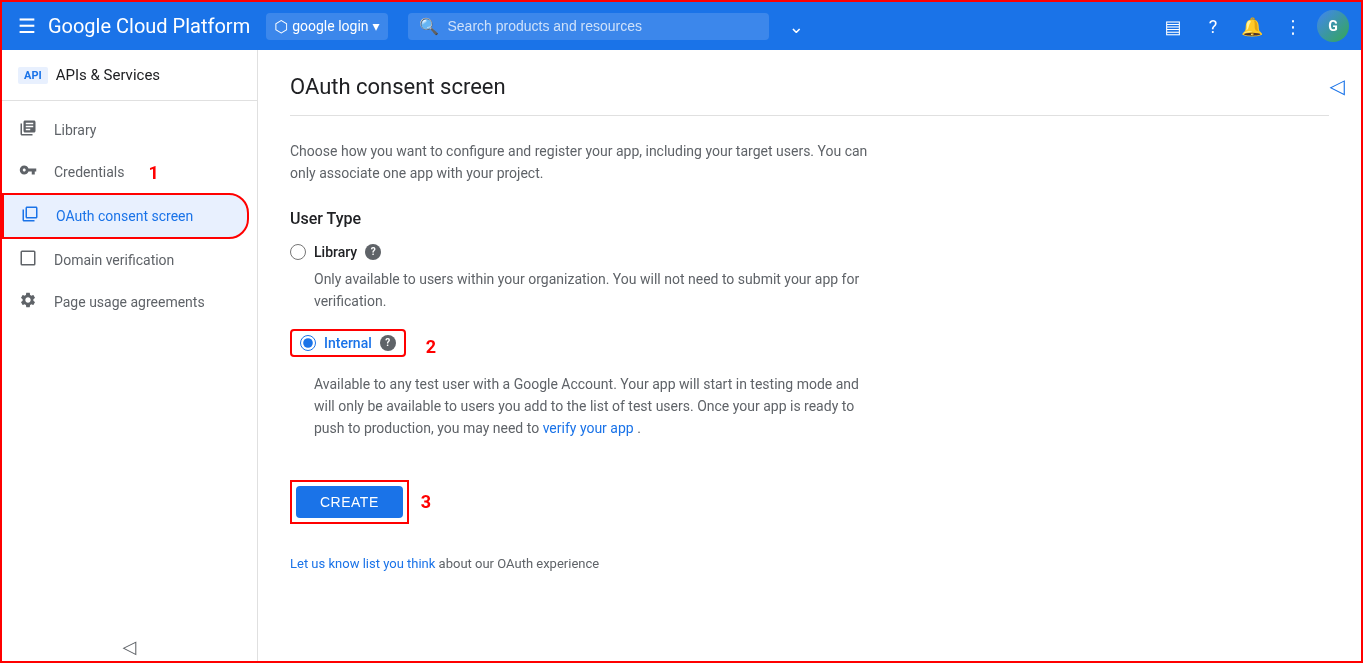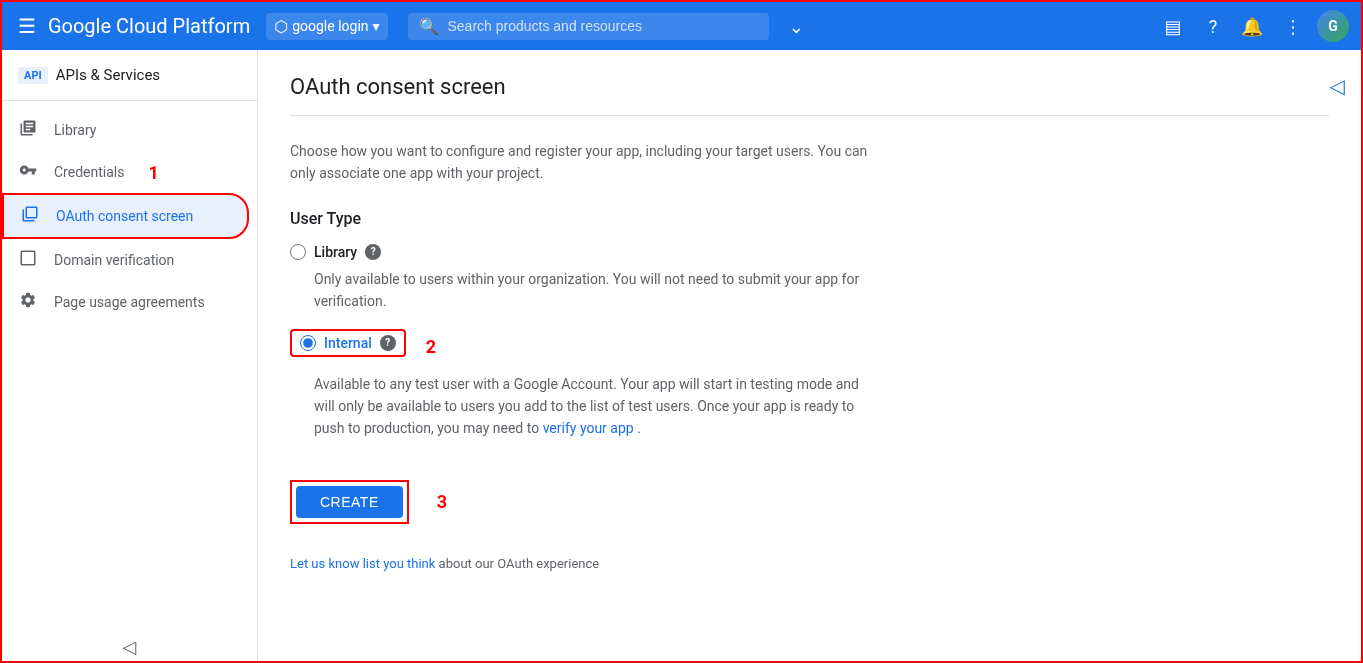--- a/index.html
+++ b/index.html
@@ -48,21 +48,21 @@
     .radio-input { width: 16px; height: 16px; cursor: pointer; accent-color: #1a73e8; }
     .radio-text { font-size: 14px; color: #202124; font-weight: 500; }
     .radio-desc { font-size: 14px; color: #5f6368; line-height: 1.6; margin-left: 24px; max-width: 550px; }
     .radio-desc a { color: #1a73e8; text-decoration: none; }
     .help-icon { display: inline-flex; align-items: center; justify-content: center; width: 16px; height: 16px; background: #5f6368; color: #fff; border-radius: 50%; font-size: 10px; font-weight: 700; cursor: pointer; }
 
     
     .external-box { border: 2px solid red; display: inline-flex; align-items: center; gap: 8px; padding: 4px 8px; border-radius: 4px; margin-bottom: 8px; }
 
     
-    .create-area { margin-top: 24px; display: flex; align-items: center; gap: 16px; }
+    .create-area { margin-top: 24px; display: flex; align-items: center; gap: 0; }
     .create-box { border: 2px solid red; padding: 4px; display: inline-block; }
     .btn-create { background: #1a73e8; color: #fff; border: none; padding: 8px 24px; font-size: 14px; font-weight: 500; letter-spacing: 0.5px; cursor: pointer; border-radius: 4px; text-transform: uppercase; }
 
     
     .num-badge { color: red; font-size: 18px; font-weight: 700; margin-left: 12px; }
 
     .feedback { margin-top: 32px; font-size: 13px; color: #5f6368; }
     .feedback a { color: #1a73e8; text-decoration: none; }
 
     

